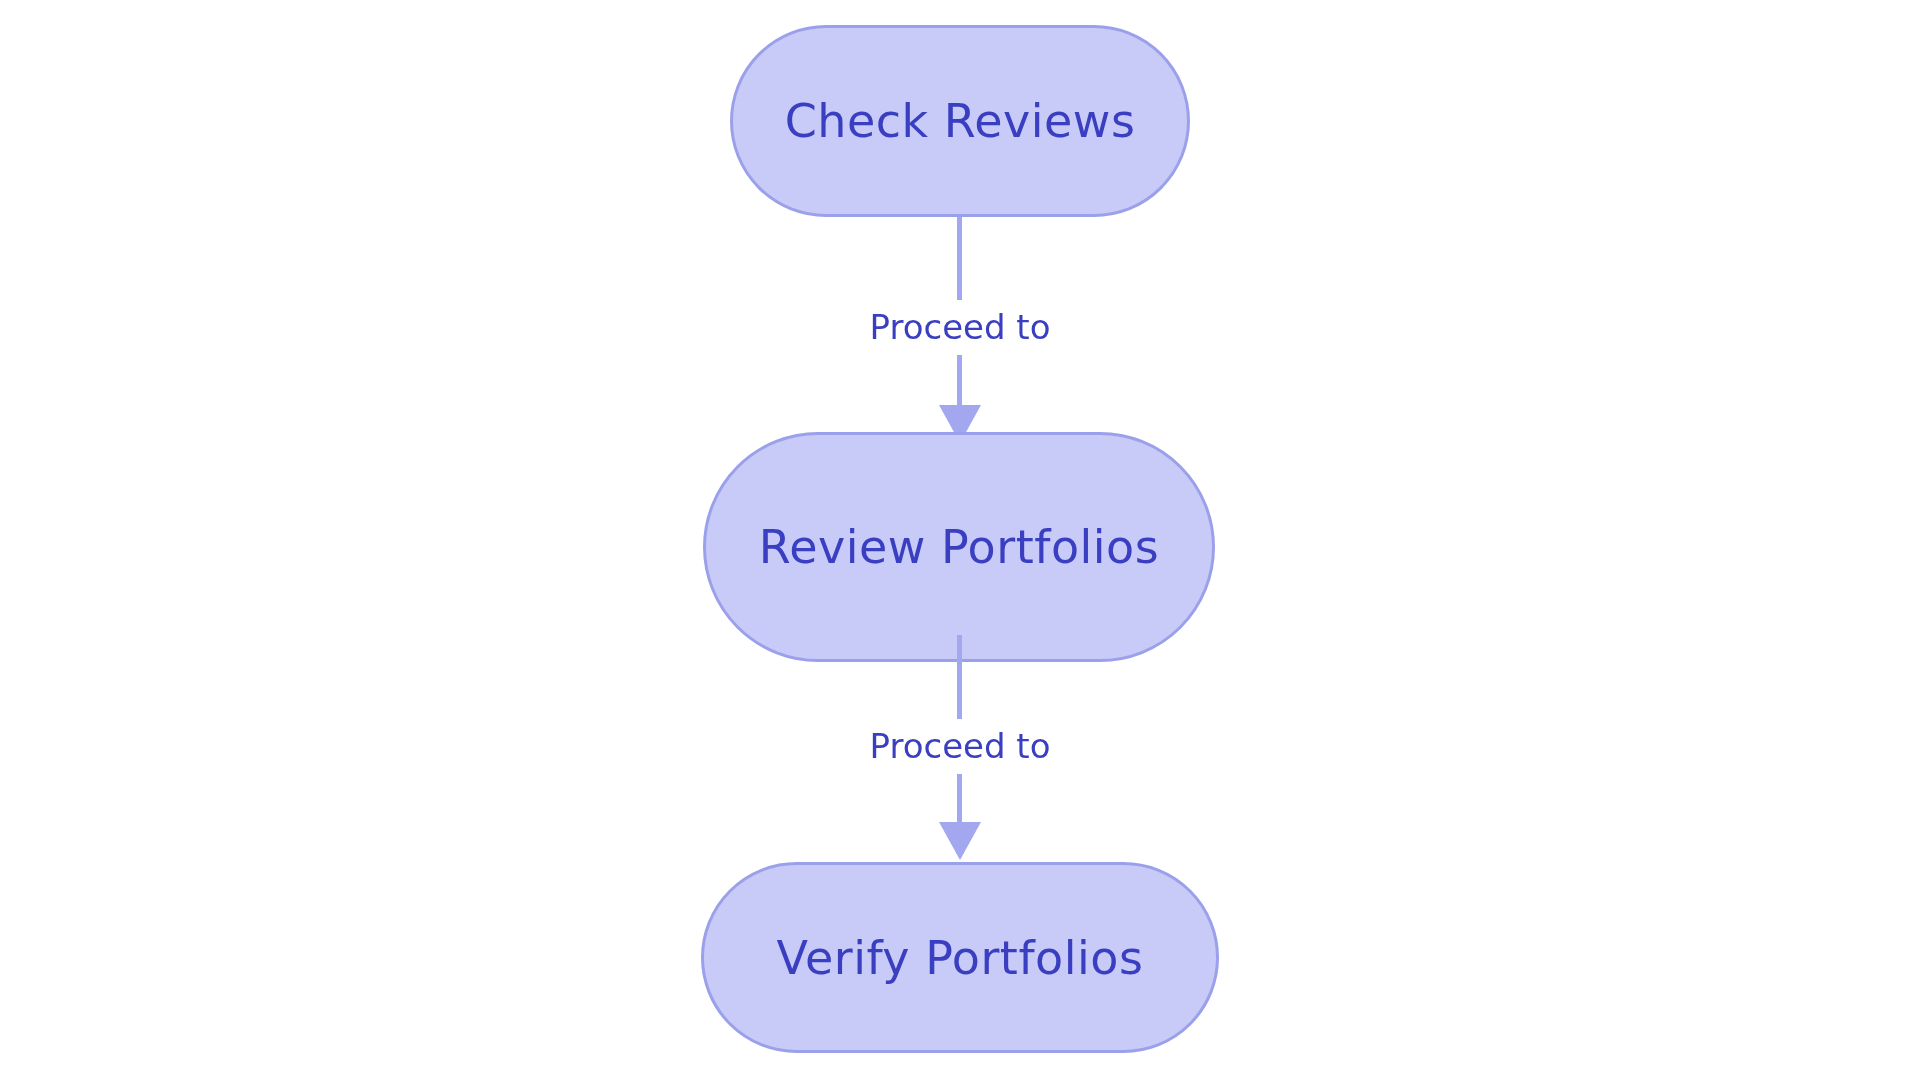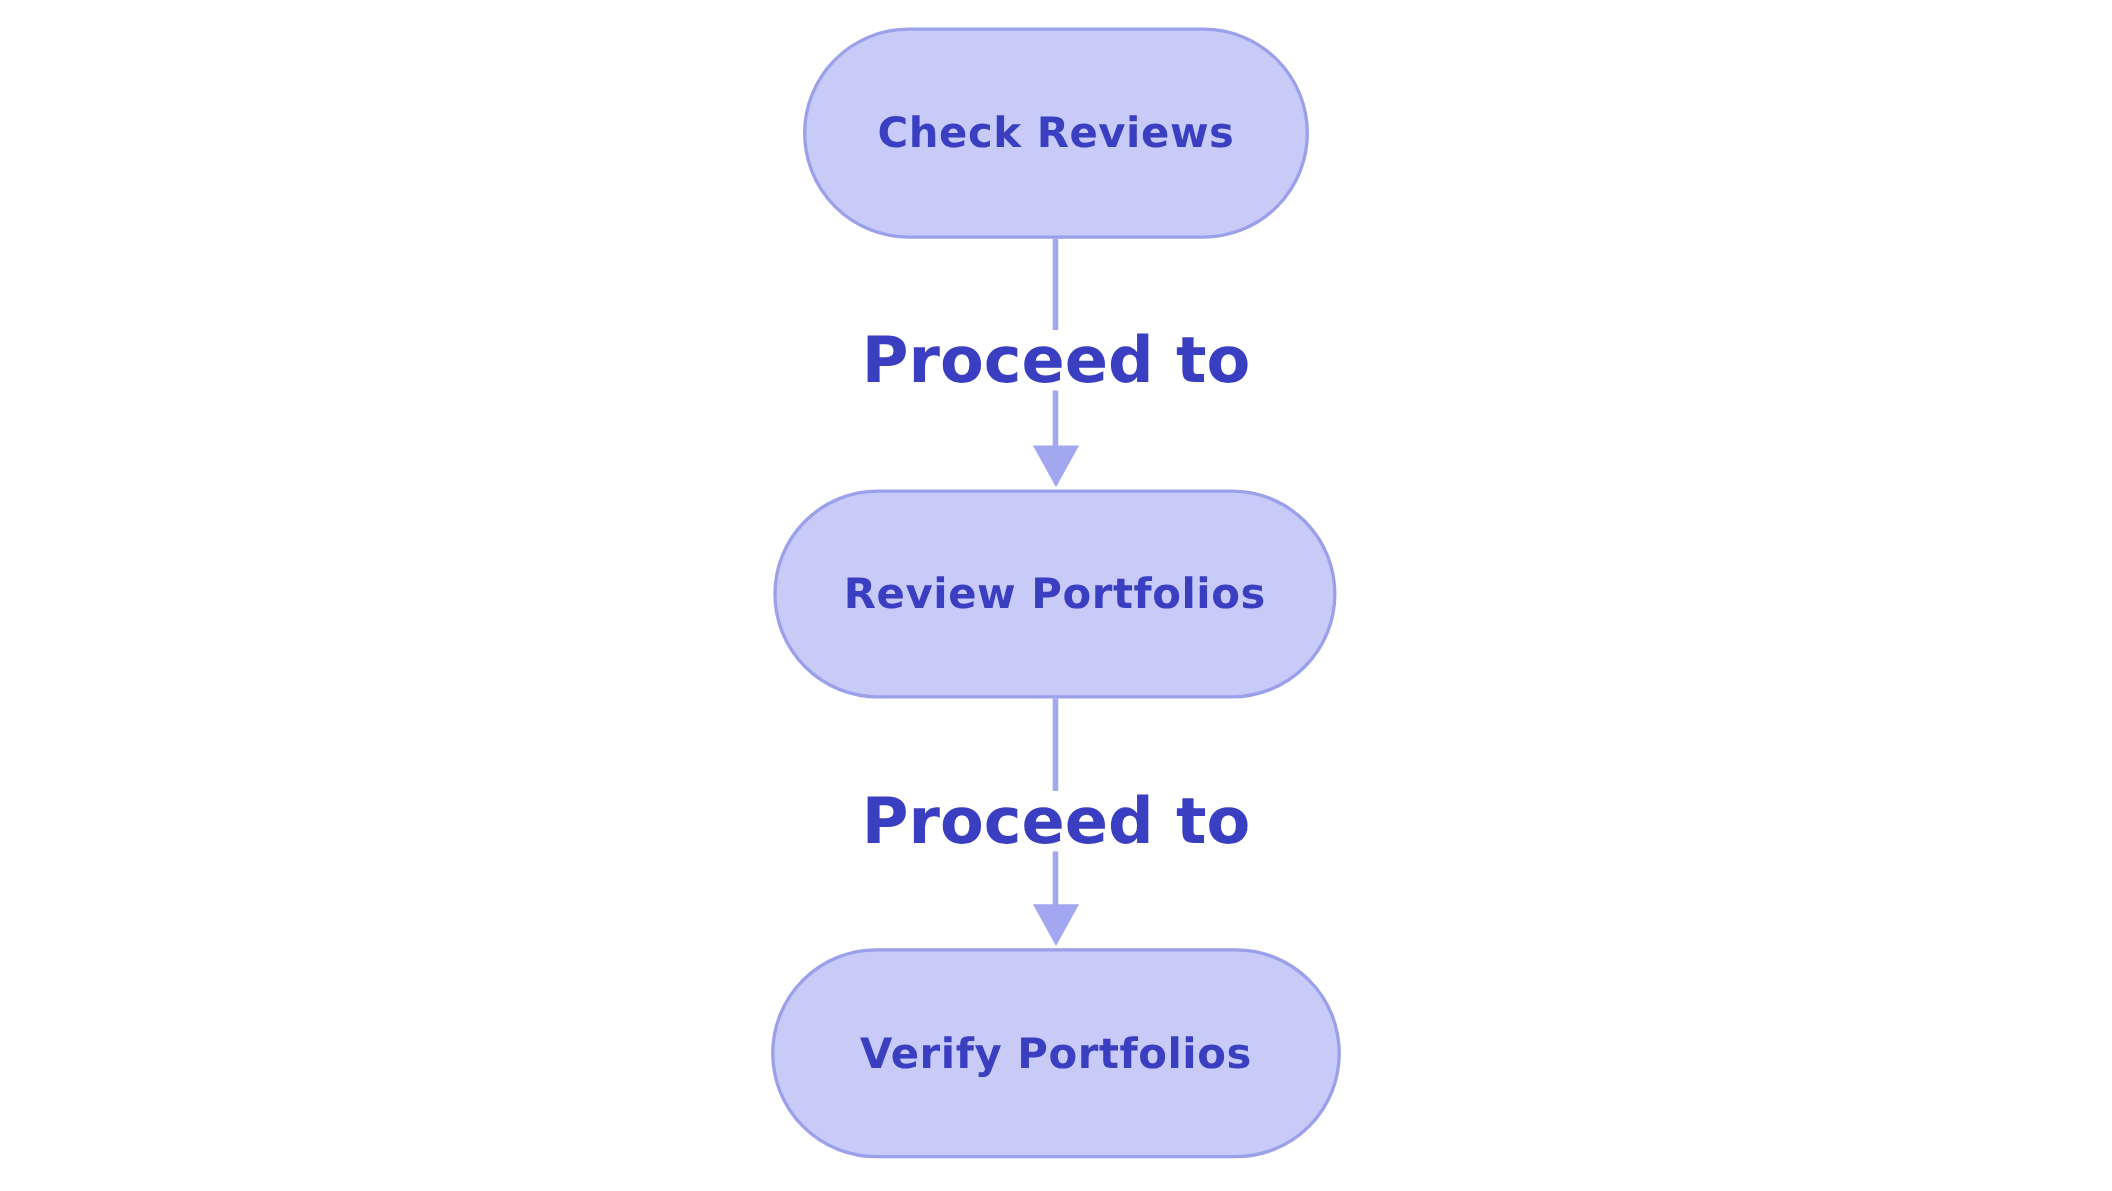--- a/index.html
+++ b/index.html
@@ -20,27 +20,27 @@
     box-sizing: border-box;
     background: var(--node-fill, #c8cbf7);
     border: 3px solid var(--node-border, #9ba0eb);
     border-radius: 120px;
     display: flex;
     align-items: center;
     justify-content: center;
   }
   .node-label {
     color: var(--node-text, #3a3fc1);
-    font-size: 38px;
-    font-weight: 700;
+    font-size: 46px;
+    font-weight: 400;
     letter-spacing: 0.5px;
     white-space: nowrap;
   }
   .node1 { left: 730px; top:  25px; width: 460px; height: 192px; }
-  .node2 { left: 703px; top: 445px; width: 512px; height: 190px; }
+  .node2 { left: 703px; top: 432px; width: 512px; height: 230px; }
   .node3 { left: 701px; top: 862px; width: 518px; height: 191px; }
 
   .edge-line {
     position: absolute;
     width: 5px;
     left: 957px;
     background: var(--edge-line, #a2a7f0);
   }
   .edge1-line { top: 217px; height: 190px; }
   .edge2-line { top: 635px; height: 188px; }
@@ -56,22 +56,22 @@
   }
   .edge1-arrow { top: 405px; }
   .edge2-arrow { top: 822px; }
 
   .edge-label {
     position: absolute;
     left: 960px;
     transform: translateX(-50%);
     background: var(--edge-label-bg, #ffffff);
     color: var(--edge-label-text, #3a3fc1);
-    font-size: 58px;
-    font-weight: 700;
+    font-size: 34px;
+    font-weight: 400;
     line-height: 55px;
     padding: 0 6px;
     white-space: nowrap;
   }
   .edge1-label { top: 300px; }
   .edge2-label { top: 719px; }
 </style>
 </head>
 <body>
 

